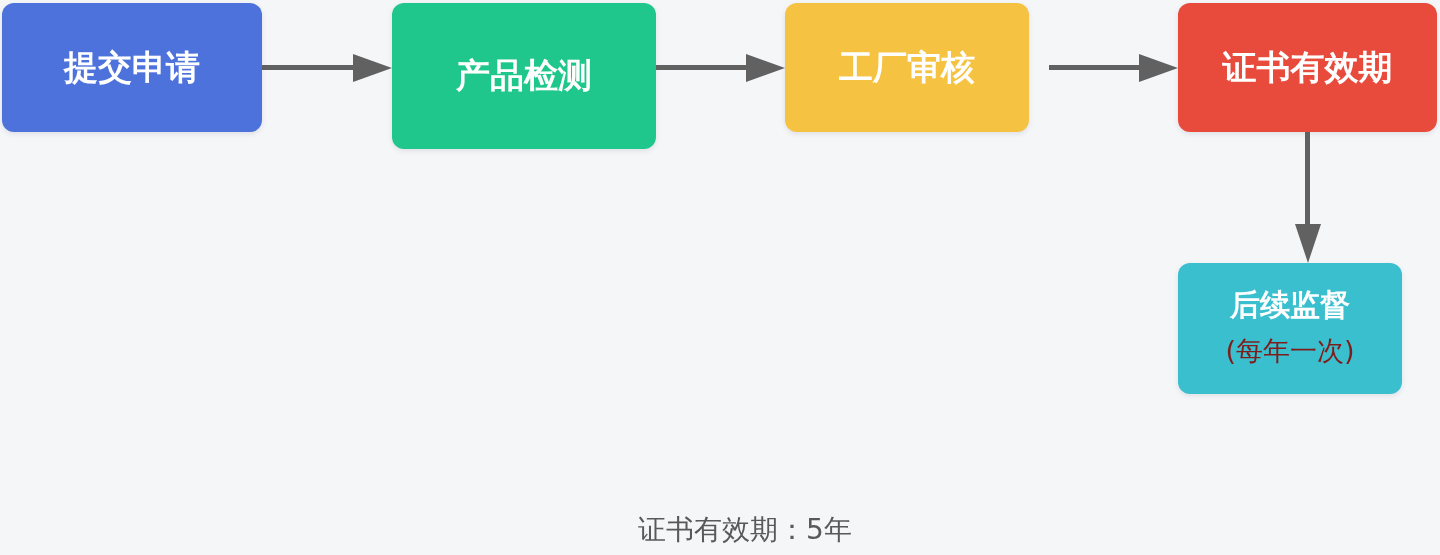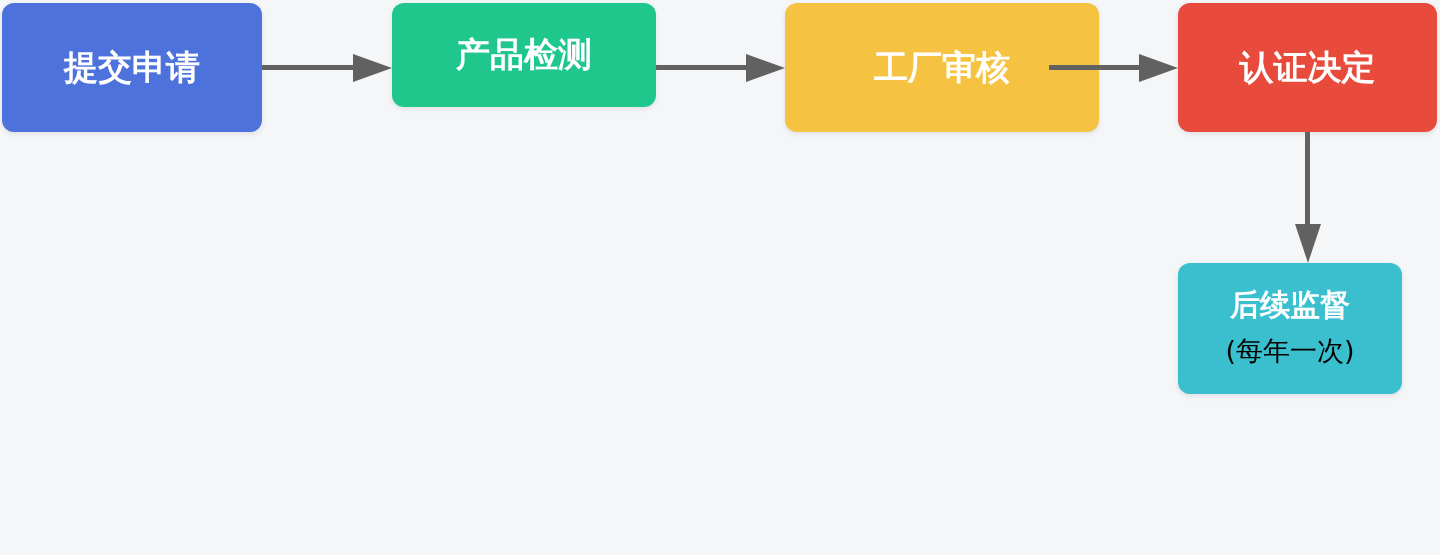--- a/index.html
+++ b/index.html
@@ -29,22 +29,22 @@
     white-space: nowrap;
   }
   .node-sublabel {
     font-size: 27px;
     font-weight: 500;
     color: #FFFFFF;
     margin-top: 10px;
     white-space: nowrap;
   }
   .node-1 { left: 2px;    top: 3px;   width: 260px; height: 129px; background: #4D72DC; }
-  .node-2 { left: 392px;  top: 3px;   width: 264px; height: 104px; background: #20C78C; }
-  .node-3 { left: 785px;  top: 3px;   width: 314px; height: 129px; background: #F5C242; }
+  .node-2 { left: 392px;  top: 3px;   width: 264px; height: 146px; background: #20C78C; }
+  .node-3 { left: 785px;  top: 3px;   width: 244px; height: 129px; background: #F5C242; }
   .node-4 { left: 1178px; top: 3px;   width: 259px; height: 129px; background: #E84B3C; }
   .node-5 { left: 1178px; top: 263px; width: 224px; height: 131px; background: #3ABFCE; }
   .node-5 .node-label { font-size: 30px; }
 
   .arrow-h {
     position: absolute;
     top: 53px;
     height: 29px;
     display: flex;
     align-items: center;
@@ -115,27 +115,28 @@
   <div class="node node-3" style="background-color: rgb(245, 194, 66);">
     <span class="node-label" style="color: rgb(255, 255, 255);">工厂审核</span>
   </div>
 
   <div class="arrow-h arrow-3">
     <div class="shaft-h" style="background-color: rgb(97, 97, 97);"></div>
     <div class="head-right" style="border-left-color: rgb(97, 97, 97);"></div>
   </div>
 
   <div class="node node-4" style="background-color: rgb(232, 75, 60);">
-    <span class="node-label" style="color: rgb(255, 255, 255);">认证决定</span>
+    <span class="node-label" style="color: rgb(255, 255, 255);">证书有效期</span>
   </div>
 
   <div class="arrow-v">
     <div class="shaft-v" style="background-color: rgb(97, 97, 97);"></div>
     <div class="head-down" style="border-top-color: rgb(97, 97, 97);"></div>
   </div>
 
   <div class="node node-5" style="background-color: rgb(58, 191, 206);">
     <span class="node-label" style="color: rgb(255, 255, 255);">后续监督</span>
-    <span class="node-sublabel" style="color: #000000;">(每年一次)</span>
+    <span class="node-sublabel" style="color: #7f1d1d;">(每年一次)</span>
   </div>
 
+  <div class="footnote" style="color: rgb(89, 89, 89);">证书有效期：5年</div>
 
 </div>
 
 </body></html>

